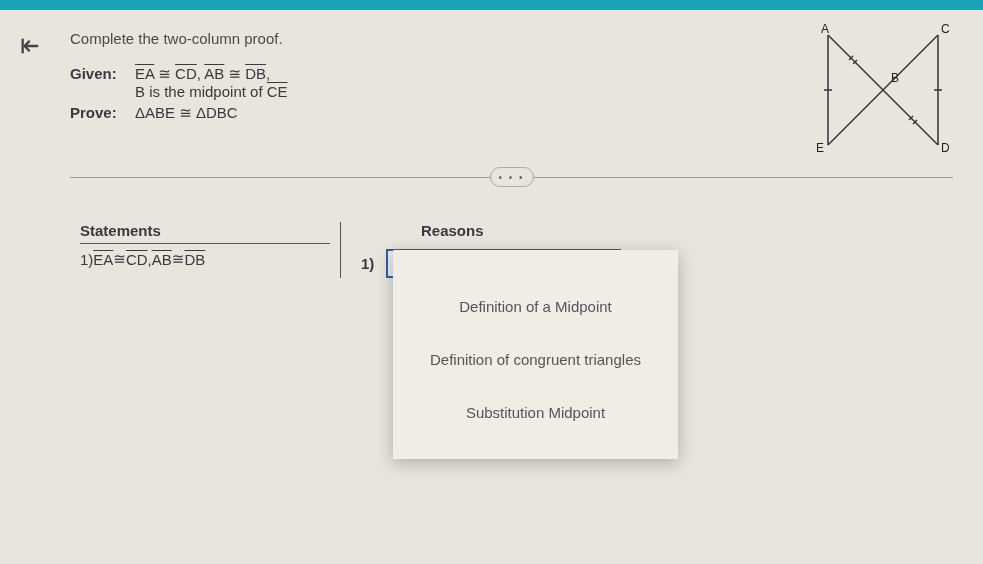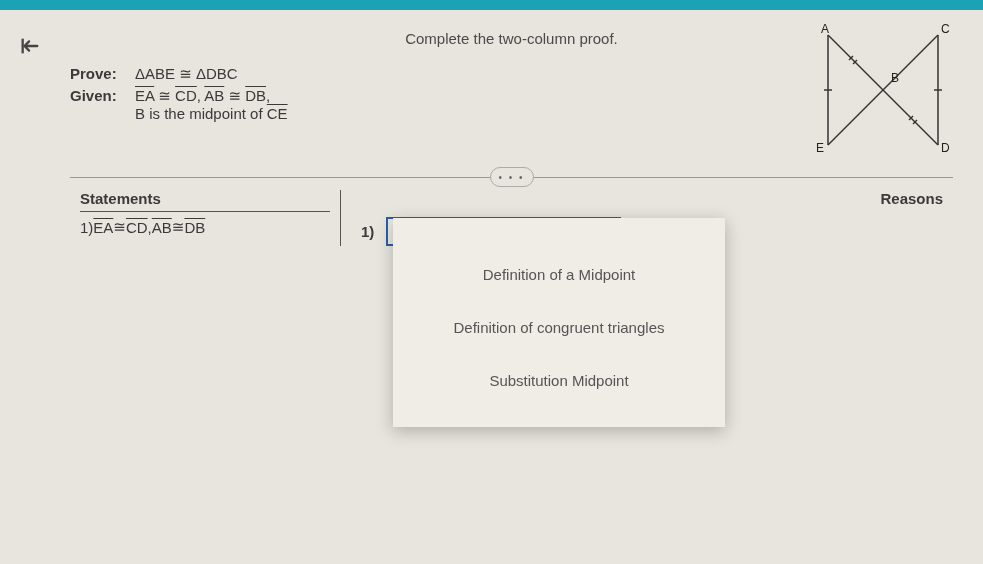--- a/index.html
+++ b/index.html
@@ -37,21 +37,20 @@
   }
   .content {
     flex: 1;
     padding: 20px 30px 0 10px;
     position: relative;
   }
   .instruction {
     font-size: 15px;
     color: #4a4a4a;
     margin-bottom: 18px;
-    text-align: center;
   }
   .given-prove {
     font-size: 15px;
     color: #3a3a3a;
   }
   .gp-row { display: flex; margin-bottom: 4px; }
   .gp-label { font-weight: bold; width: 65px; }
   .gp-text { }
   .overline { text-decoration: overline; }
   .diagram {
@@ -80,50 +79,50 @@
     display: flex;
     align-items: center;
     justify-content: center;
     font-size: 10px;
     letter-spacing: 2px;
     color: #666;
     cursor: pointer;
   }
   .proof-table {
     display: flex;
-    margin-top: 12px;
+    margin-top: 44px;
   }
   .col {
     padding: 0 10px;
   }
   .col-statements { width: 270px; }
   .col-reasons { flex: 1; border-left: 1px solid #555; padding-left: 20px; position: relative;}
   .col-header {
     font-weight: bold;
     font-size: 15px;
     border-bottom: 1px solid #555;
     padding-bottom: 4px;
     margin-bottom: 6px;
   }
-  .col-reasons .col-header { text-align: right; border-bottom: none; padding-left: 60px;}
+  .col-reasons .col-header { text-align: left; border-bottom: none; padding-left: 60px;}
   .col-statements .col-header { text-align: left; }
   .row-body { font-size: 15px; color: #3a3a3a; display: flex; align-items: center;}
   .reason-num { margin-right: 12px; font-weight: bold;}
   .reason-selected {
     border: 2px solid #2b5eaa;
     padding: 4px 10px;
     background: #eceae4;
     font-size: 15px;
     color: #3a3a3a;
   }
   .dropdown {
     position: absolute;
     left: 52px;
     top: 28px;
-    width: 332px;
+    width: 285px;
     background: #f0ede7;
     box-shadow: 0 4px 16px rgba(0,0,0,0.25);
     padding: 30px 0 20px 0;
     z-index: 5;
   }
   .dropdown-item {
     text-align: center;
     padding: 18px 0;
     font-size: 15px;
     color: #555;
@@ -142,30 +141,30 @@
         <path d="M20 12 L7 12 M11 7 L6 12 L11 17" stroke="#444" stroke-width="2.5" fill="none" stroke-linecap="round" stroke-linejoin="round"></path>
       </svg>
     </div>
   </div>
   <div class="content">
 
     <div class="instruction">Complete the two-column proof.</div>
 
     <div class="given-prove">
       <div class="gp-row">
-        <div class="gp-label">Prove:</div>
-        <div class="gp-text">ΔABE ≅ ΔDBC</div>
-      </div>
-      <div class="gp-row">
         <div class="gp-label">Given:</div>
         <div class="gp-text">
           <span class="overline">EA</span><span> ≅ </span><span class="overline">CD</span><span>, </span><span class="overline">AB</span><span> ≅ </span><span class="overline">DB</span><span>,</span>
           <br>
           <span>B is the midpoint of </span><span class="overline">CE</span>
         </div>
+      </div>
+      <div class="gp-row">
+        <div class="gp-label">Prove:</div>
+        <div class="gp-text">ΔABE ≅ ΔDBC</div>
       </div>
     </div>
 
     <div class="diagram">
       <svg width="140" height="140" viewBox="0 0 140 140">
         <line x1="15" y1="15" x2="125" y2="125" stroke="#333" stroke-width="1.5"></line>
         <line x1="125" y1="15" x2="15" y2="125" stroke="#333" stroke-width="1.5"></line>
         <line x1="15" y1="15" x2="15" y2="125" stroke="#333" stroke-width="1.5"></line>
         <line x1="125" y1="15" x2="125" y2="125" stroke="#333" stroke-width="1.5"></line>
 

